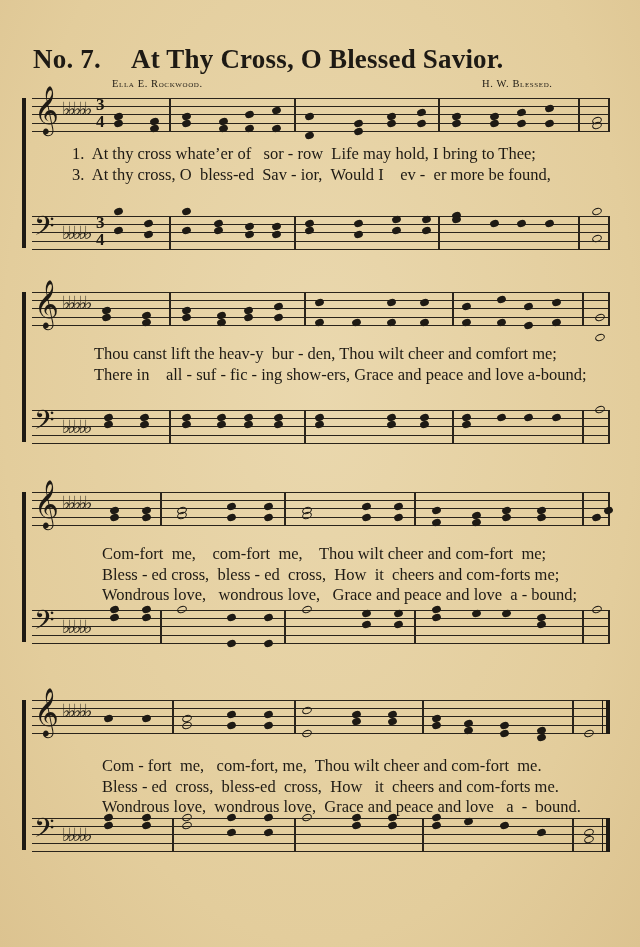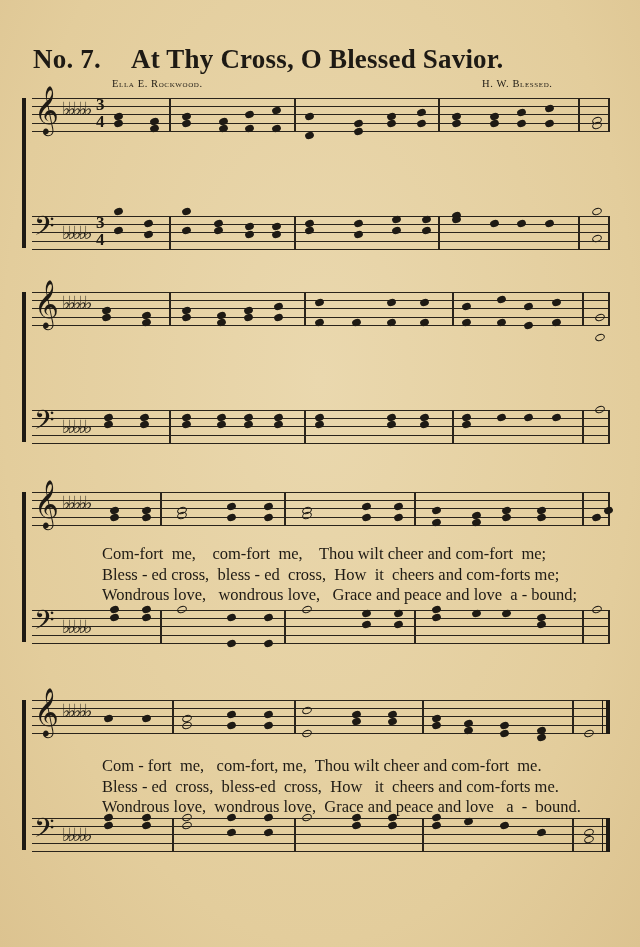--- a/index.html
+++ b/index.html
@@ -94,20 +94,22 @@
       <div class="note" style="left:458px;top:15px"></div>
         <div class="note" style="left:458px;top:22px"></div>
       <div class="note" style="left:485px;top:11px"></div>
         <div class="note" style="left:485px;top:22px"></div>
       <div class="note" style="left:513px;top:7px"></div>
         <div class="note" style="left:513px;top:22px"></div>
       <div class="note open" style="left:560px;top:19px"></div>
         <div class="note open" style="left:560px;top:24px"></div>
     </div>
     <div class="lyrics" style="top:46px;left:50px;">
+      <div>1.  At thy cross whate’er of   sor - row  Life may hold, I bring to Thee;</div>
+      <div>3.  At thy cross, O  bless-ed  Sav - ior,  Would I    ev -  er more be found,</div>
     </div>
     <div class="staff" style="top:118px;">
       <div class="line" style="top:0"></div>
         <div class="line" style="top:8px"></div>
         <div class="line" style="top:16px"></div>
         <div class="line" style="top:25px"></div>
         <div class="line" style="top:33px"></div>
       <span class="clef bass">𝄢</span>
       <span class="keysig" style="top:6px">♭♭♭♭♭</span>
       <div class="timesig">
@@ -188,20 +190,22 @@
       <div class="note" style="left:465px;top:4px"></div>
         <div class="note" style="left:465px;top:27px"></div>
       <div class="note" style="left:492px;top:11px"></div>
         <div class="note" style="left:492px;top:30px"></div>
       <div class="note" style="left:520px;top:7px"></div>
         <div class="note" style="left:520px;top:27px"></div>
       <div class="note open" style="left:563px;top:22px"></div>
         <div class="note open" style="left:563px;top:42px"></div>
     </div>
     <div class="lyrics" style="top:52px;">
+      <div>Thou canst lift the heav-y  bur - den, Thou wilt cheer and comfort me;</div>
+      <div>There in    all - suf - fic - ing show-ers, Grace and peace and love a-bound;</div>
     </div>
     <div class="staff" style="top:118px;">
       <div class="line" style="top:0"></div>
         <div class="line" style="top:8px"></div>
         <div class="line" style="top:16px"></div>
         <div class="line" style="top:25px"></div>
         <div class="line" style="top:33px"></div>
       <span class="clef bass">𝄢</span>
       <span class="keysig" style="top:6px">♭♭♭♭♭</span>
       <div class="bar" style="left:137px"></div>

